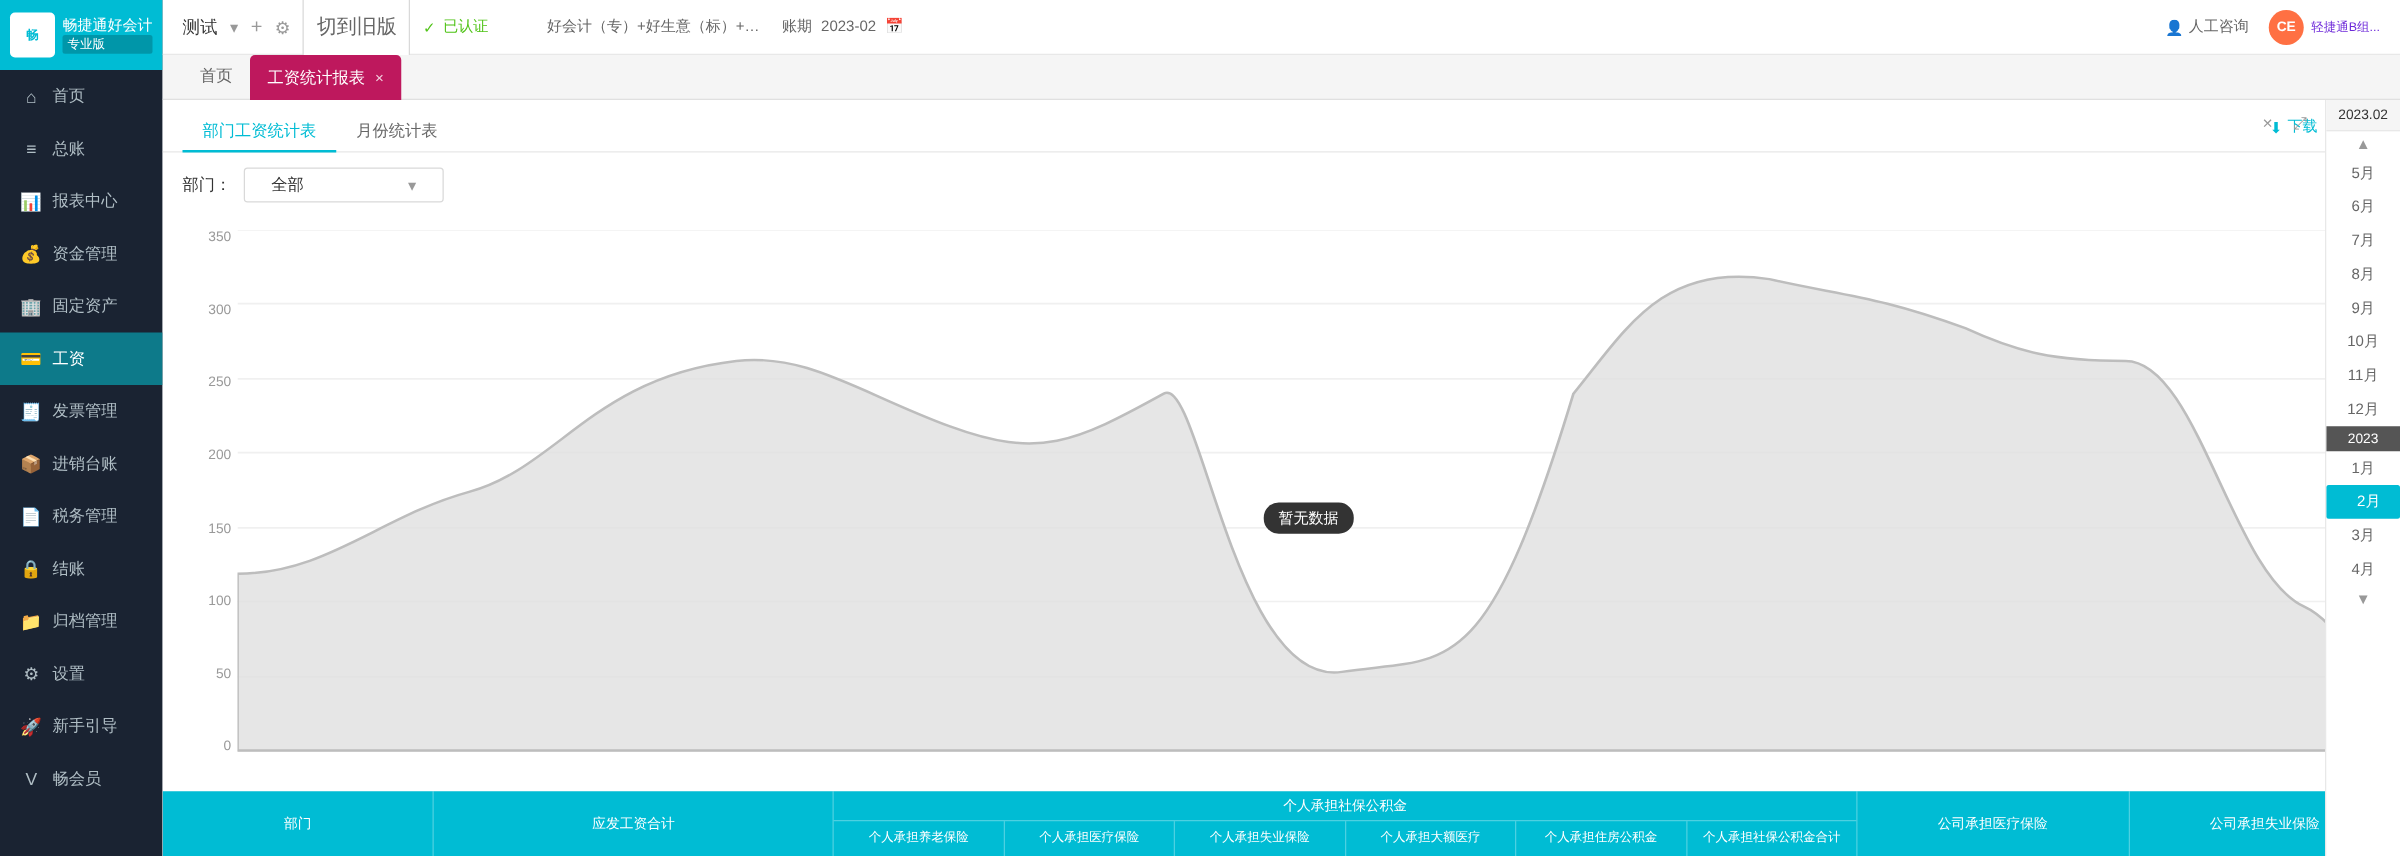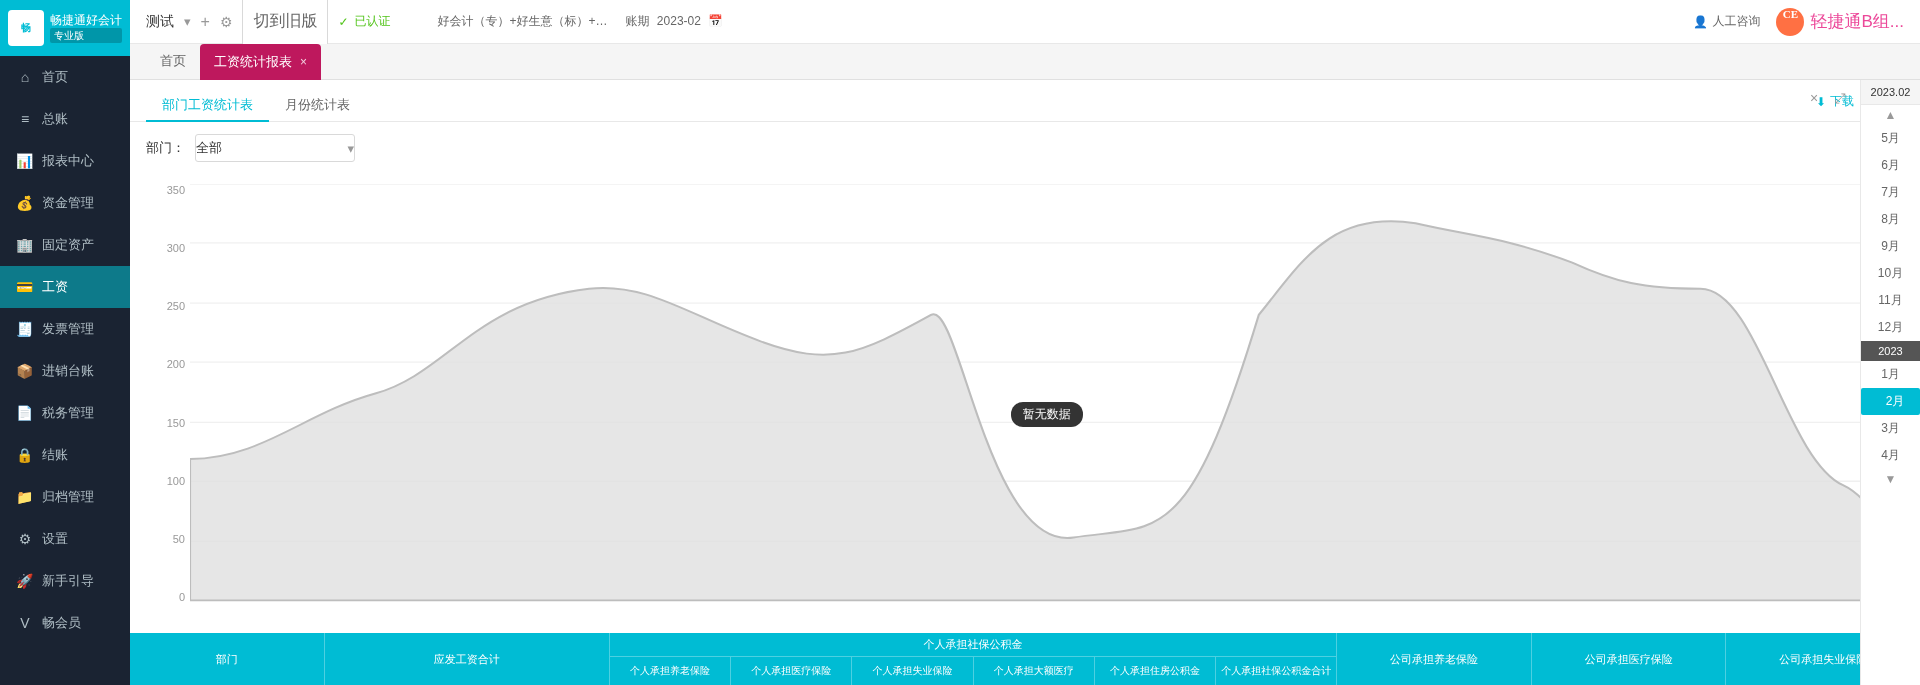--- a/index.html
+++ b/index.html
@@ -91,21 +91,21 @@
     }
     .topbar-period { font-size: 12px; color: #666; margin-left: 8px; }
     .topbar-right {
       margin-left: auto;
       display: flex;
       align-items: center;
       gap: 16px;
     }
     .topbar-help { color: #666; font-size: 12px; cursor: pointer; display: flex; align-items: center; gap: 4px; }
     .topbar-user { display: flex; align-items: center; gap: 6px; cursor: pointer; }
-    .topbar-avatar { width: 28px; height: 28px; border-radius: 50%; background: #ff7043; display: flex; align-items: flex-start; justify-content: center; color: white; font-size: 11px; font-weight: bold; font-family: Liberation Serif, serif; }
+    .topbar-avatar { width: 28px; height: 28px; border-radius: 50%; background: #ff7043; display: flex; align-items: center; justify-content: center; color: white; font-size: 11px; font-weight: bold; }
 
     
     .tabbar {
       background: #f5f5f5;
       border-bottom: 1px solid #e0e0e0;
       padding: 0 16px;
       display: flex;
       align-items: center;
       height: 36px;
       flex-shrink: 0;
@@ -182,21 +182,21 @@
       display: flex;
       align-items: center;
       gap: 10px;
       flex-shrink: 0;
     }
     .filter-label { font-size: 13px; color: #333; }
     .filter-select {
       width: 160px;
       border: 1px solid #d9d9d9;
       border-radius: 3px;
-      padding: 4px 0;
+      padding: 4px 21px;
       font-size: 13px;
       color: #333;
       background: white;
       display: flex;
       align-items: center;
       justify-content: space-between;
       cursor: pointer;
     }
     .filter-select-arrow { color: #999; }
 
@@ -468,21 +468,21 @@
     </span>
     <div class="topbar-right">
       <div class="topbar-help">
         <span>👤</span>
         <span>人工咨询</span>
       </div>
       <div class="topbar-user">
         <div class="topbar-avatar">
           <span>CE</span>
         </div>
-        <span style="font-size:17px;color:#ec4899;">轻捷通B组...</span>
+        <span style="font-size:10px;color:#6d28d9;">轻捷通B组...</span>
       </div>
     </div>
   </div>
 
   <div class="tabbar">
     <div class="tab-item">
       <span>首页</span>
     </div>
     <div class="tab-item active">
       <span>工资统计报表</span>
@@ -586,23 +586,20 @@
           </div>
           <div class="table-col-group-item">
             <span>个人承担住房公积金</span>
           </div>
           <div class="table-col-group-item" style="border-right:none;">
             <span>个人承担社保公积金合计</span>
           </div>
         </div>
       </div>
       <div class="table-col">
-        <span>公司承担养老保险</span>
-      </div>
-      <div class="table-col">
         <span>公司承担医疗保险</span>
       </div>
       <div class="table-col" style="border-right:none;">
         <span>公司承担失业保险</span>
       </div>
     </div>
 
     <div class="right-panel">
       <div class="right-panel-header">
         <span>2023.02</span>

